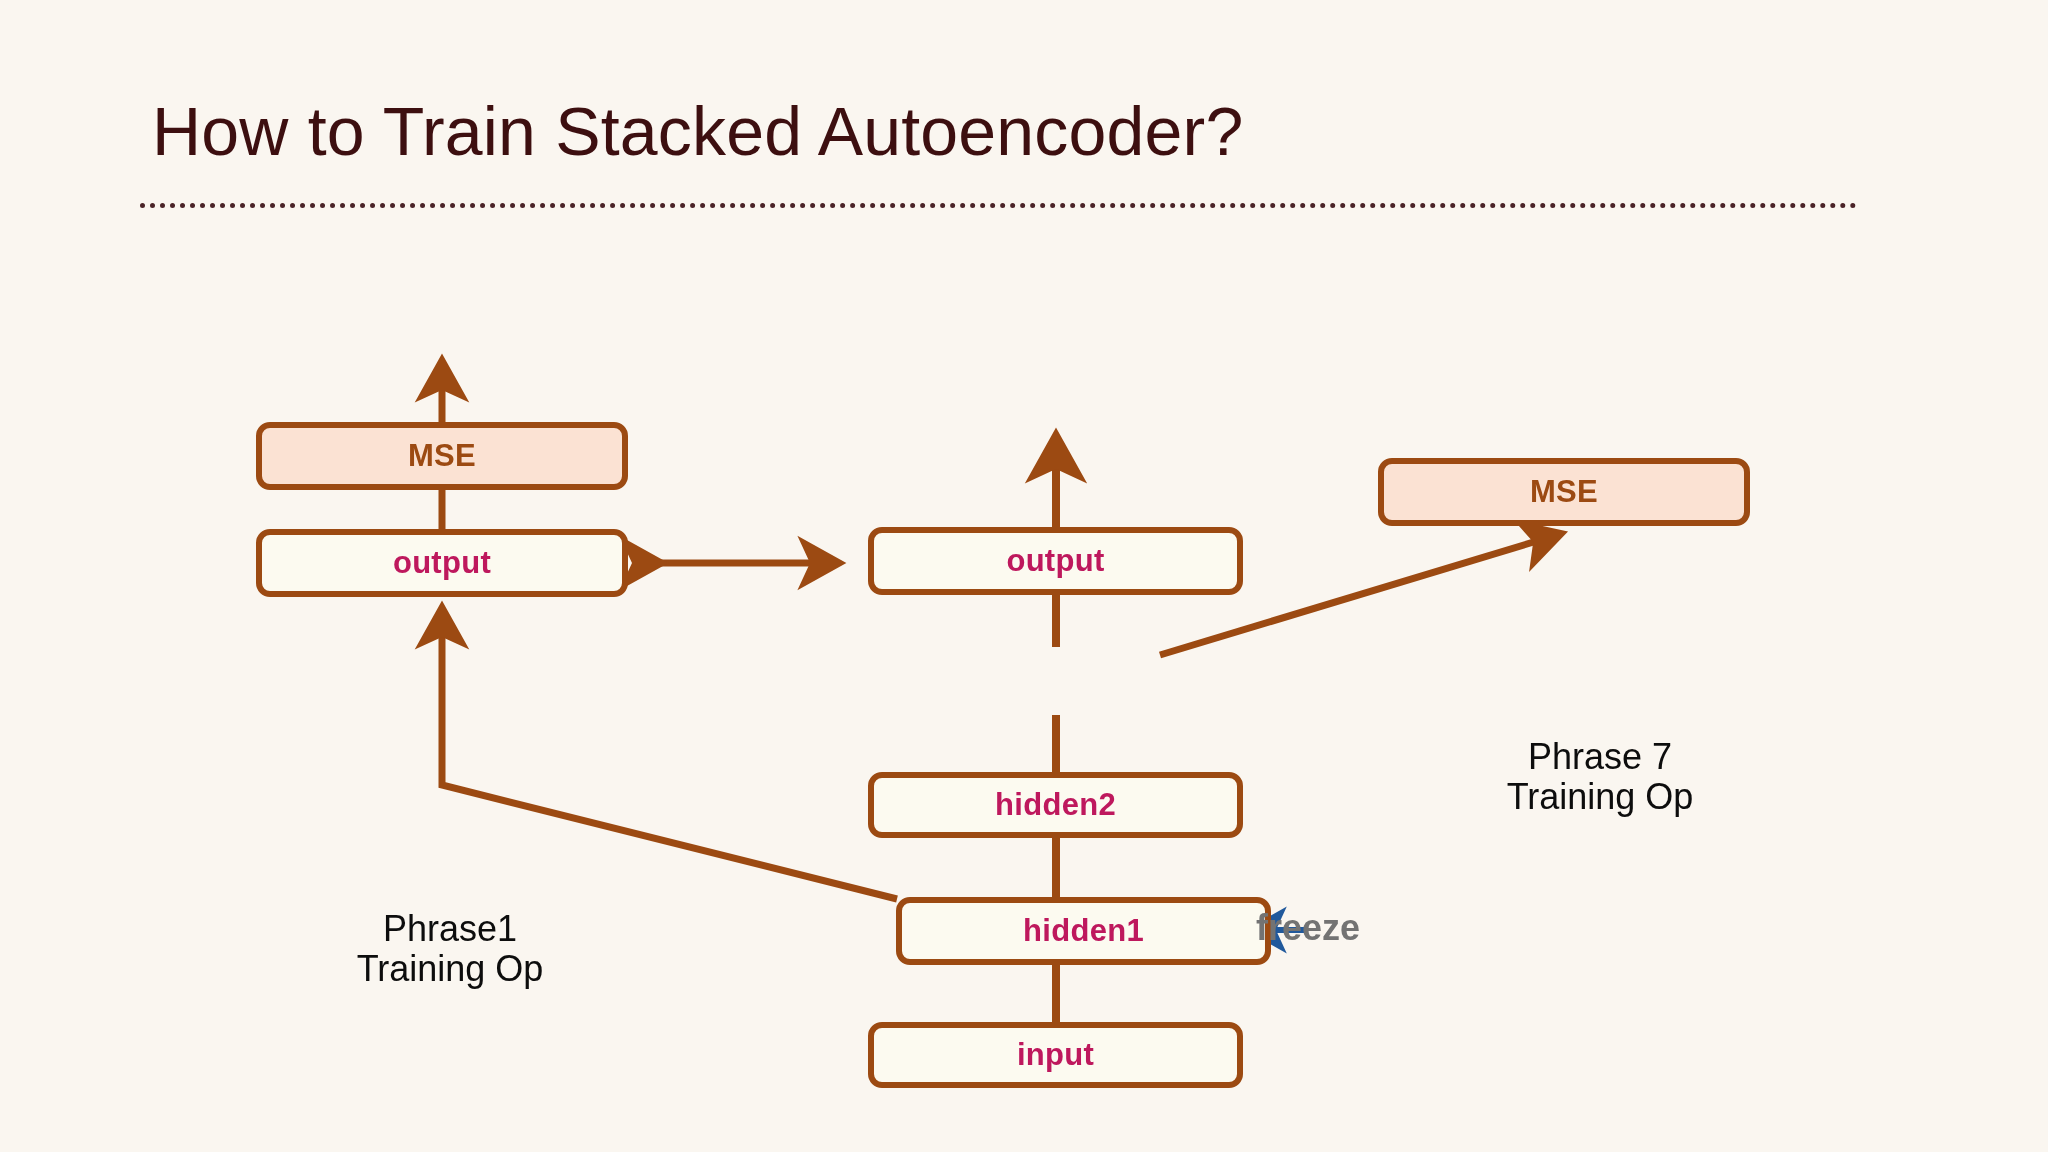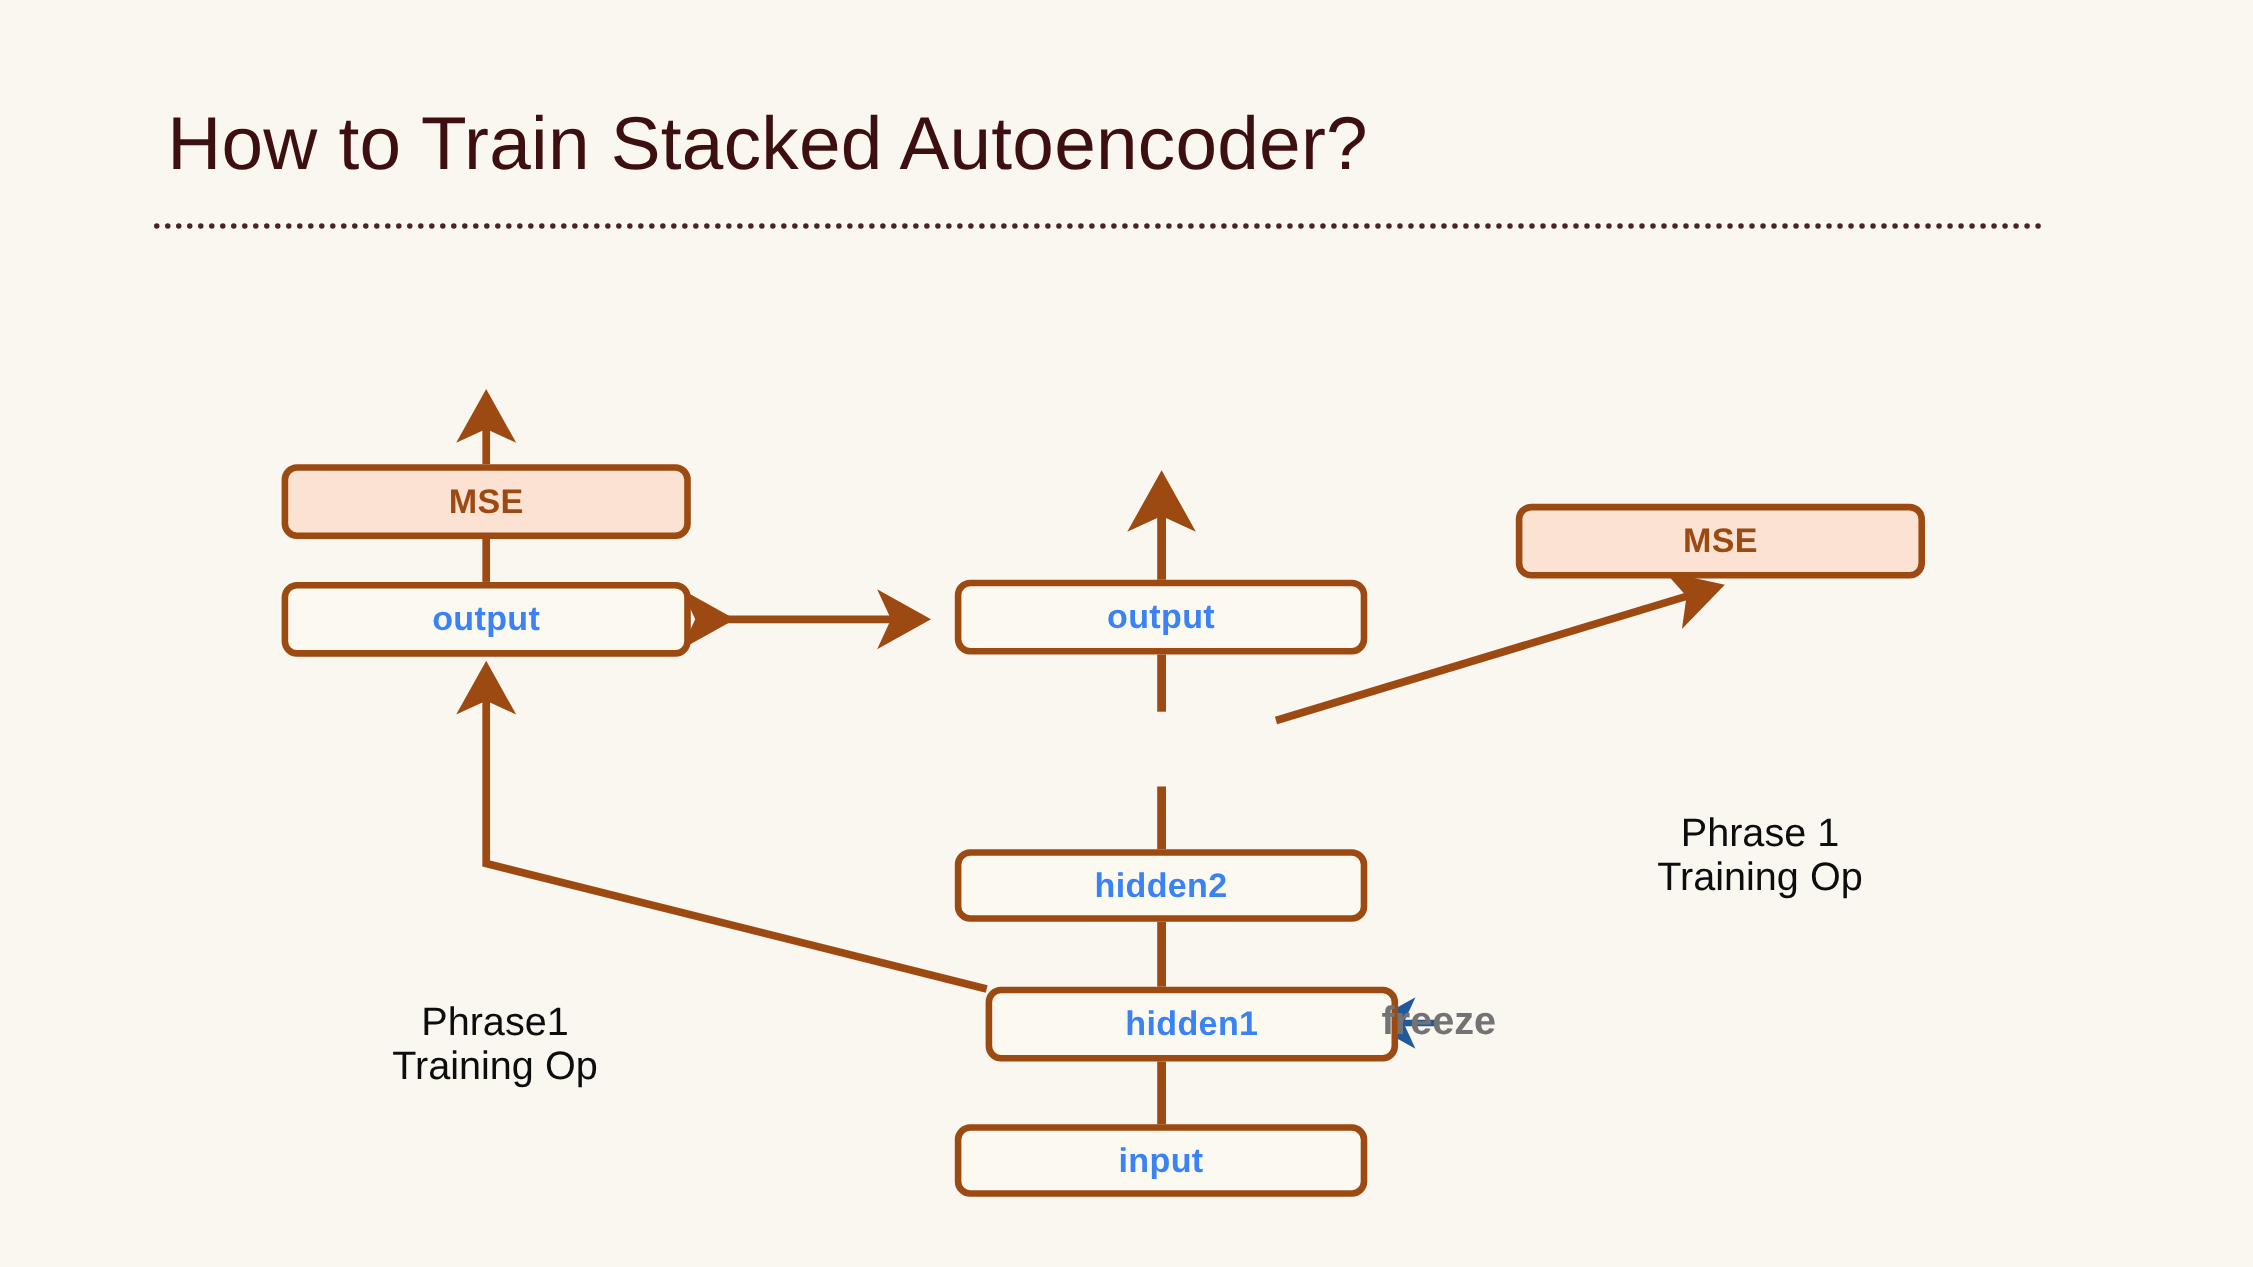--- a/index.html
+++ b/index.html
@@ -53,21 +53,21 @@
     pointer-events: none;
   }
 
   
   .node {
     position: absolute;
     box-sizing: border-box;
     border: 6px solid #9c4a12;
     border-radius: 14px;
     background: #fcfaf0;
-    color: #3b82f6;
+    color: #be185d;
     font-size: 31px;
     font-weight: bold;
     display: flex;
     align-items: center;
     justify-content: center;
     letter-spacing: 0.3px;
   }
   .node.mse {
     background: #fbe2d3;
     color: #9c4a12;
@@ -160,19 +160,19 @@
   <div class="node" id="node-input">input</div>
 
   <div class="node mse" id="node-mse-right">MSE</div>
 
   <div class="caption" id="caption-phrase1">
     <span class="caption-line">Phrase1</span>
     <span class="caption-line">Training Op</span>
   </div>
 
   <div class="caption" id="caption-phrase2">
-    <span class="caption-line">Phrase 1</span>
+    <span class="caption-line">Phrase 7</span>
     <span class="caption-line">Training Op</span>
   </div>
 
   <div id="label-freeze">freeze</div>
 
 </div>
 
 </body></html>

